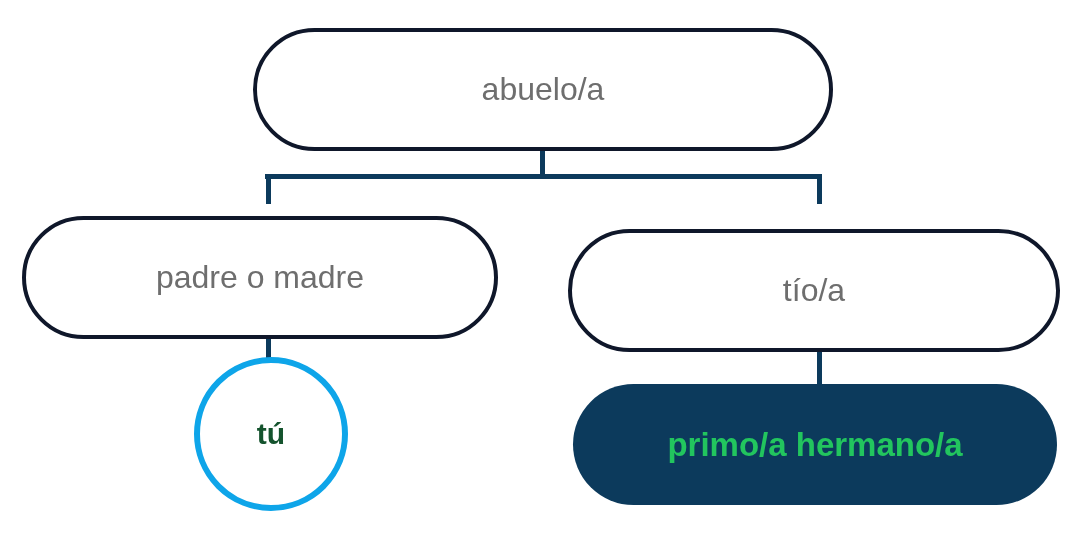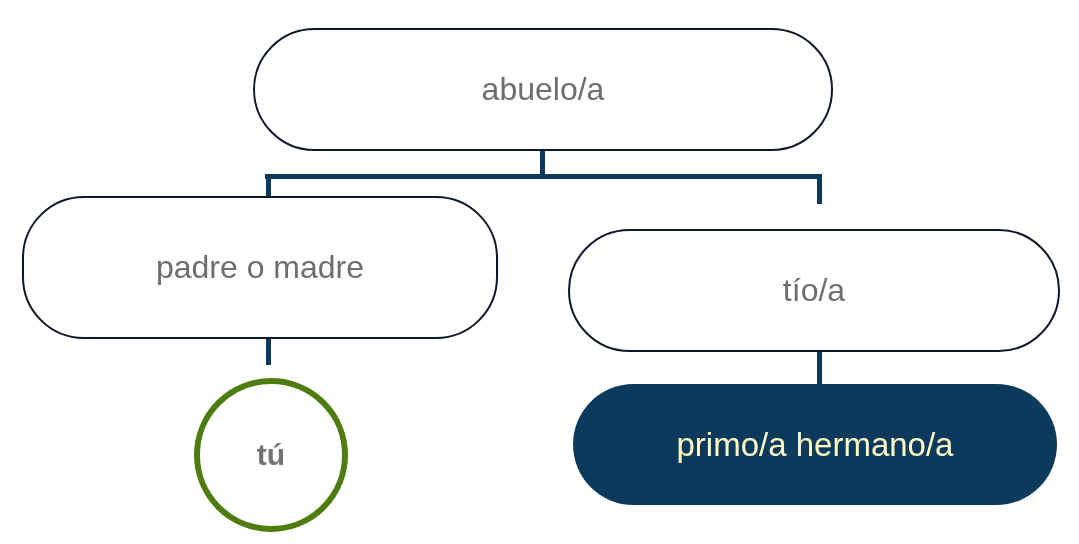--- a/index.html
+++ b/index.html
@@ -22,47 +22,47 @@
   .node {
     position: absolute;
     display: flex;
     align-items: center;
     justify-content: center;
     box-sizing: border-box;
     text-align: center;
   }
   .node.gray {
     background: #ffffff;
-    border: 2px solid #0f172a;
+    border: 4px solid #0f172a;
     color: #6e6e6e;
     font-size: 32px;
     border-radius: 62px;
     text-align: center;
   }
   .node-abuelo { left: 253px; top: 28px;  width: 580px; height: 123px; }
-  .node-padre  { left: 22px;  top: 196px; width: 476px; height: 143px; }
+  .node-padre  { left: 22px;  top: 216px; width: 476px; height: 123px; }
   .node-tio    { left: 568px; top: 203px; width: 492px; height: 123px; margin-top: 26px; }
   .node-ego {
-    left: 194px; top: 378px; width: 154px; height: 154px;
+    left: 194px; top: 357px; width: 154px; height: 154px;
     background: #ffffff;
-    border: 6px solid #4d7c0f;
+    border: 6px solid #0ea5e9;
     border-radius: 50%;
-    color: #737373;
+    color: #14532d;
     font-weight: bold;
     font-size: 30px;
     line-height: 1.25;
     flex-direction: column;
   }
   .node-ego .ego-line2 { font-style: italic; }
   .node-primo {
     left: 573px; top: 384px; width: 484px; height: 121px;
     background: #0c3a5c;
     border-radius: 61px;
-    color: #fef9c3;
-    font-weight: normal;
+    color: #22c55e;
+    font-weight: bold;
     font-size: 33px;
   }
   
   .c-abuelo-down { left: 540px; top: 150px; width: 5px; height: 29px; }
   .c-hbar        { left: 265px; top: 174px; width: 557px; height: 5px; }
   .c-left-drop   { left: 266px; top: 177px; width: 5px; height: 27px; }
   .c-right-drop  { left: 817px; top: 177px; width: 5px; height: 27px; }
   .c-padre-ego   { left: 266px; top: 325px; width: 5px; height: 40px; }
   .c-tio-primo   { left: 817px; top: 325px; width: 5px; height: 60px; }
 </style>

